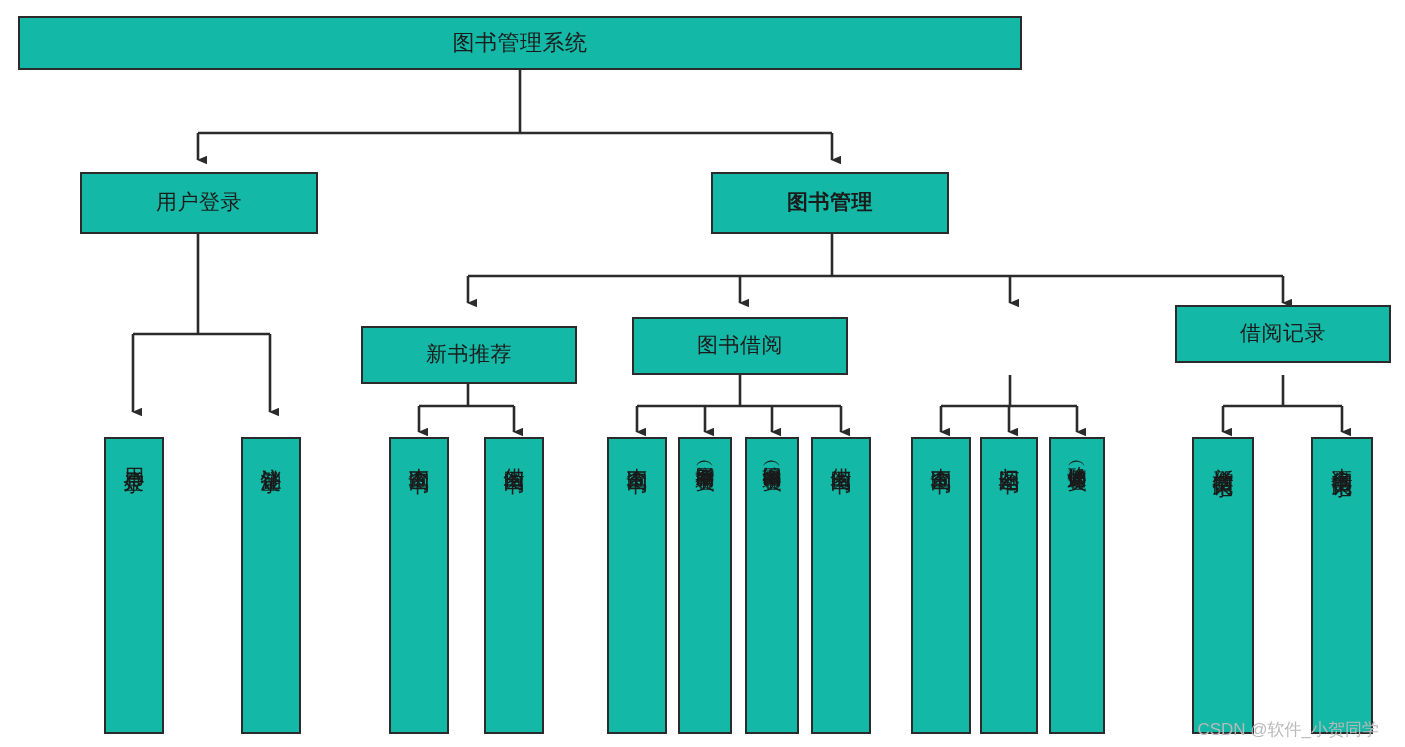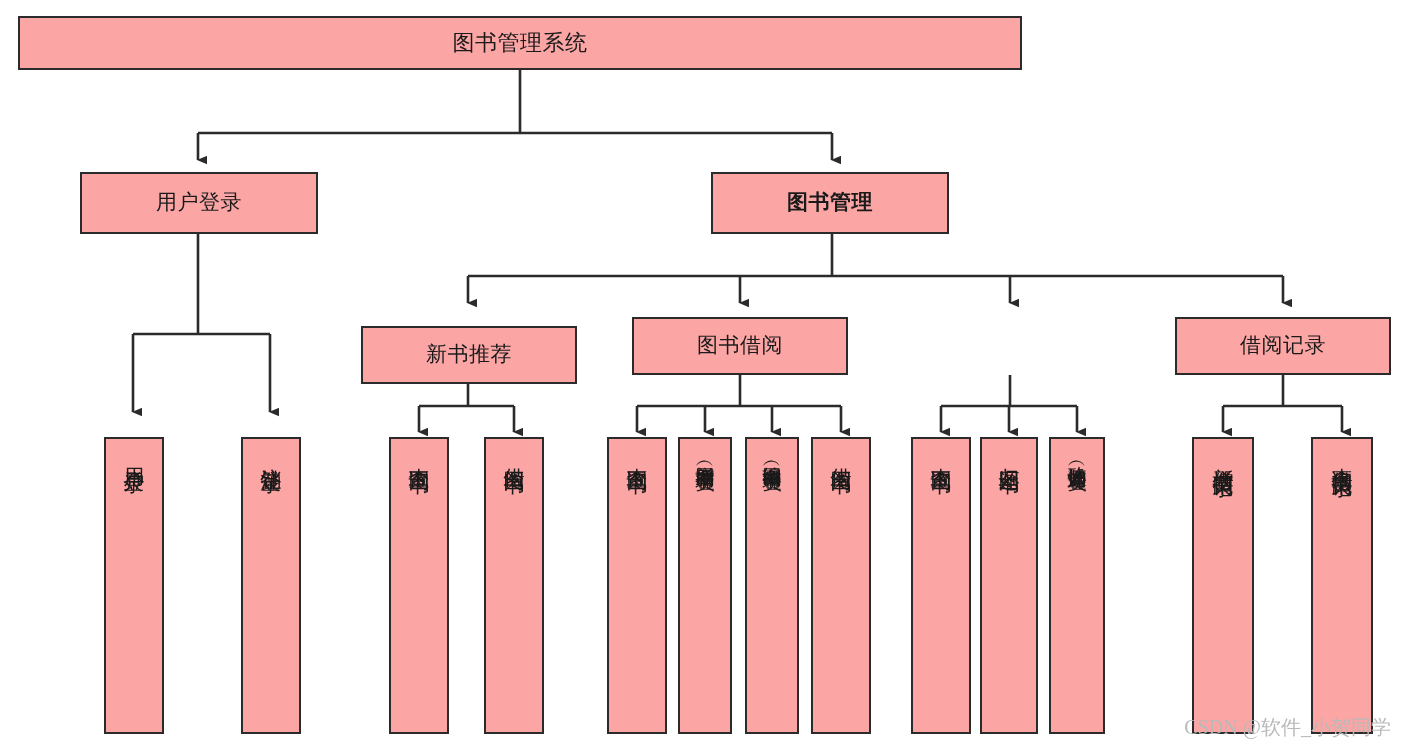--- a/index.html
+++ b/index.html
@@ -22,21 +22,21 @@
     position: absolute;
     left: 0;
     top: 0;
     width: 1405px;
     height: 747px;
     pointer-events: none;
   }
   .node {
     position: absolute;
     box-sizing: border-box;
-    background: #fca5a5;
+    background: #14b8a6;
     border: 2px solid #2b2b2b;
     display: flex;
     align-items: center;
     justify-content: center;
     color: #1a1a1a;
     z-index: 2;
   }
   .node-label {
     display: block;
     text-align: center;
@@ -63,27 +63,27 @@
     letter-spacing: 2px;
     white-space: nowrap;
     max-height: 280px;
   }
   .node.v.narrow .node-label {
     font-size: 19px;
     letter-spacing: 1px;
   }
   .watermark {
     position: absolute;
-    right: 14px;
+    right: 26px;
     bottom: 6px;
-    font-size: 20px;
+    font-size: 17px;
     color: #b9b9b9;
     z-index: 5;
     white-space: nowrap;
-    font-family: Liberation Serif, serif;
+    font-family: Liberation Sans, sans-serif;
   }
 </style>
 </head>
 <body>
 
 <div id="diagram-root">
 
   <svg id="edge-layer" viewBox="0 0 1405 747" width="1405" height="747" xmlns="http://www.w3.org/2000/svg">
     <defs>
       <marker id="arrowhead" markerWidth="9" markerHeight="10" refX="4.2" refY="9" orient="auto" markerUnits="userSpaceOnUse">
@@ -149,21 +149,21 @@
 
   <div class="node h" style="left:361px; top:326px; width:216px; height:58px;">
     <span class="node-label">新书推荐</span>
   </div>
 
   <div class="node h" style="left:632px; top:317px; width:216px; height:58px;">
     <span class="node-label">图书借阅</span>
   </div>
 
 
-  <div class="node h" style="left:1175px; top:317px; width:216px; height:58px;">
+  <div class="node h" style="left:1175px; top:305px; width:216px; height:58px;">
     <span class="node-label">借阅记录</span>
   </div>
 
   <div class="node v" style="left:104px; top:437px; width:60px; height:297px;">
     <span class="node-label">用户登录</span>
   </div>
 
   <div class="node v" style="left:241px; top:437px; width:60px; height:297px;">
     <span class="node-label">注销登录</span>
   </div>

